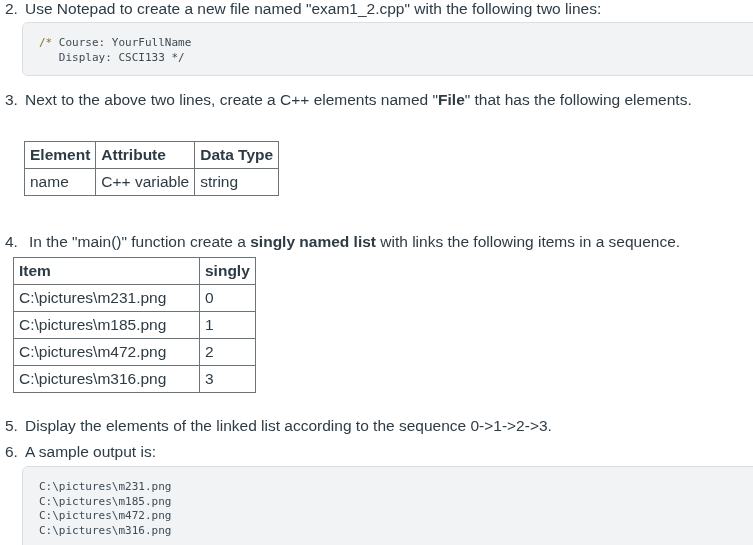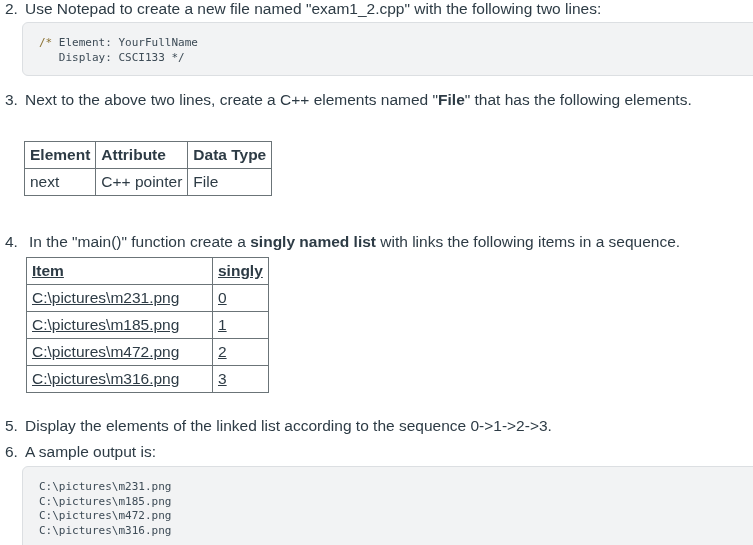--- a/index.html
+++ b/index.html
@@ -95,52 +95,52 @@
 <body>
 
 <div class="page">
 
   <div class="item" style="left:5px; top:-2px; width:740px;">
     <span class="marker">2.</span>
     <span class="item-text"><span>Use Notepad to create a new file named "exam1_2.cpp" with the following two lines:</span></span>
   </div>
 
   <div class="codeblock" style="left:22px; top:22px; width:760px; height:54px;">
-    <pre><span class="cm-comment">/*</span><span> Element: YourFullName</span>
+    <pre><span class="cm-comment">/*</span><span> Course: YourFullName</span>
 <span>   Display: CSCI133 */</span></pre>
   </div>
 
   <div class="item" style="left:5px; top:89px; width:700px;">
     <span class="marker">3.</span>
     <span class="item-text"><span>Next to the above two lines, create a C++ elements named "</span><b class="strong">File</b><span>" that has the following elements.</span></span>
   </div>
 
   <table class="grid" style="left:24px; top:141px;">
     <thead>
       <tr>
         <th>Element</th>
         <th>Attribute</th>
         <th>Data Type</th>
       </tr>
     </thead>
     <tbody>
       <tr>
-        <td>next</td>
-        <td>C++ pointer</td>
-        <td>File</td>
+        <td>name</td>
+        <td>C++ variable</td>
+        <td>string</td>
       </tr>
     </tbody>
   </table>
 
   <div class="item" style="left:5px; top:231px; width:745px;">
     <span class="marker wide">4.</span>
     <span class="item-text"><span>In the "main()" function create a </span><b class="strong">singly named list</b><span> with links the following items in a sequence.</span></span>
   </div>
 
-  <table class="grid" style="left:26px; top:257px;text-decoration:underline;">
+  <table class="grid" style="left:13px; top:257px;">
     <thead>
       <tr>
         <th style="width:175px;">Item</th>
         <th style="width:38px;">singly</th>
       </tr>
     </thead>
     <tbody>
       <tr>
         <td>C:\pictures\m231.png</td>
         <td>0</td>

